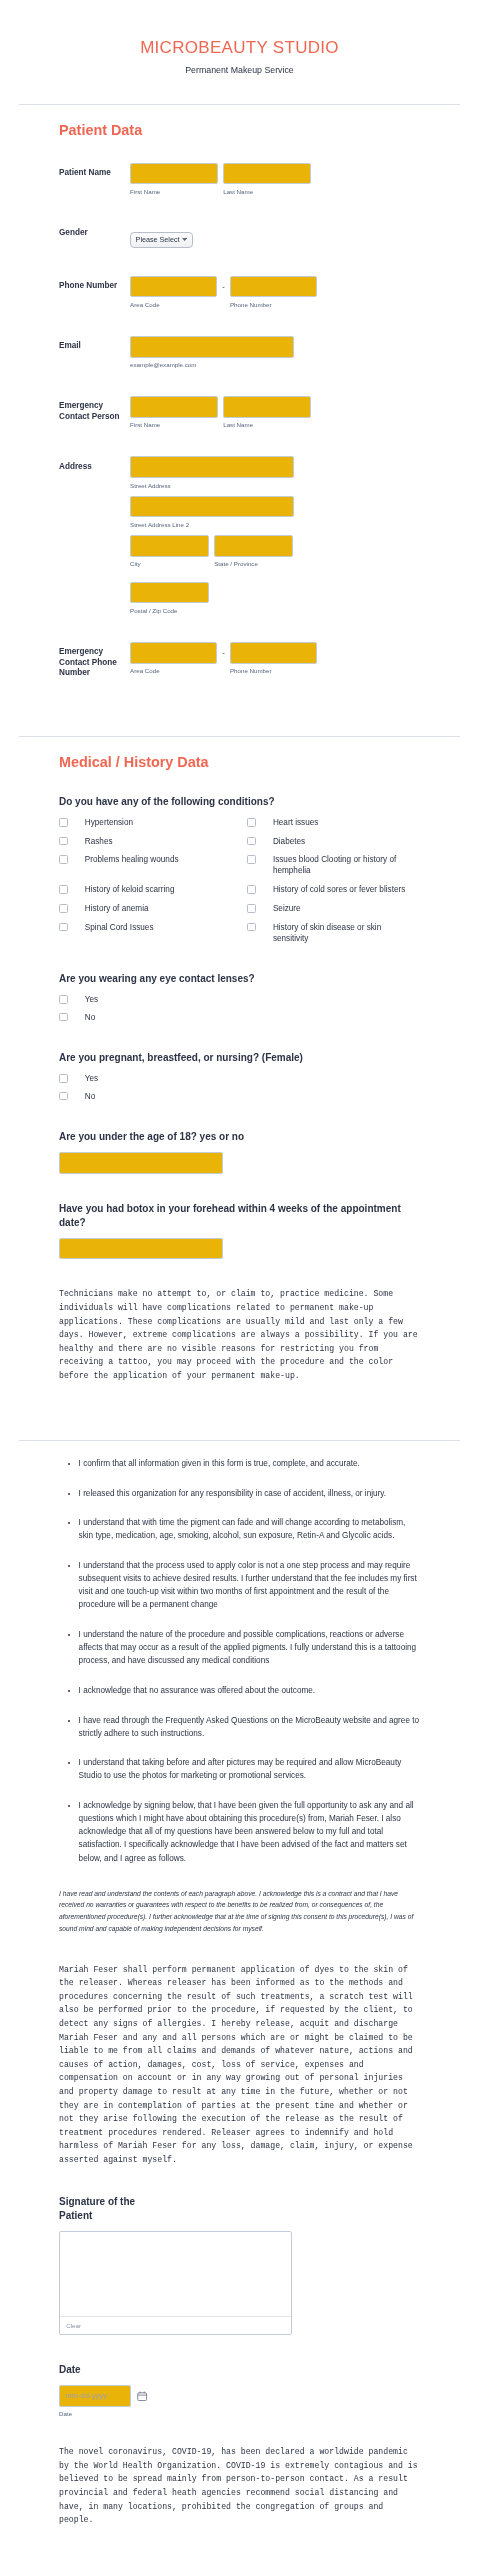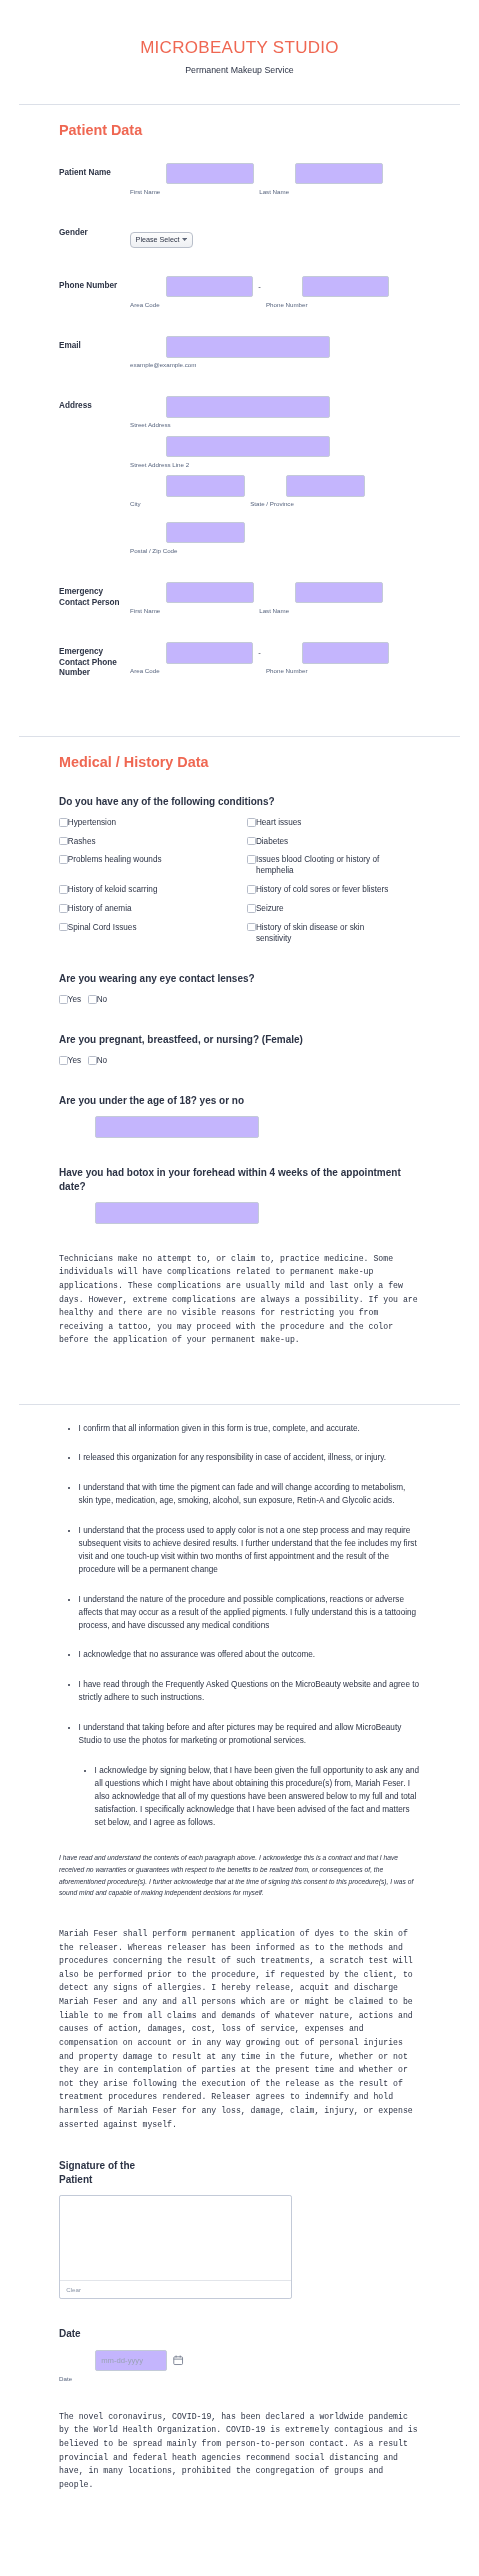--- a/index.html
+++ b/index.html
@@ -18,45 +18,45 @@
   .q-control { flex: 1; min-width: 0; }
 
   .q-block { margin-bottom: 28px; }
   .q-label-top { font-size: 10px; font-weight: 600; line-height: 1.4; margin-bottom: 8.2px; color: #2c3345; }
   .q-label-narrow { max-width: 82px; }
 
   .pair { display: flex; gap: 5.2px; align-items: flex-start; }
   .stack .field { margin-bottom: 7.2px; }
   .stack .field:last-child { margin-bottom: 0; }
 
-  .input { height: 21.6px; border: 0.5px solid #c3cad8; border-radius: 2.1px; background: #c4b5fd; padding: 0 5.2px; font-family: inherit; font-size: 7.7px; color: #2c3345; display: block; margin-left: 36px; }
+  .input { height: 21.6px; border: 0.5px solid #c3cad8; border-radius: 2.1px; background: #eab308; padding: 0 5.2px; font-family: inherit; font-size: 7.7px; color: #2c3345; display: block; }
   .input::placeholder { color: #9aa3b5; }
   textarea.input { height: 82px; width: 259px; padding: 4.1px 5.2px; resize: none; }
   .sublabel { font-size: 6.2px; color: #57647e; margin-top: 3.6px; }
   .w-170 { width: 88px; } .w-168 { width: 87px; } .w-318 { width: 164px; }
   .w-154 { width: 79px; } .w-140 { width: 72px; }
   .dash { line-height: 21.6px; font-size: 7.7px; color: #2c3345; }
 
   .select { width: 63px; height: 16px; margin-top: 9px; border: 0.5px solid #b9bfca; border-radius: 4px;
             background: linear-gradient(#fdfdfd, #eef0f3); display: flex; align-items: center;
             justify-content: space-between; padding: 0 4.6px; font-size: 7.2px; cursor: pointer; color: #2c3345; }
   .caret { width: 5.2px; height: 3.1px; flex: none; }
 
   .chk-grid { display: grid; grid-template-columns: 184px 1fr; column-gap: 4.1px; row-gap: 7.7px; }
-  .chk-item { display: flex; gap: 0; align-items: flex-start; cursor: pointer; }
+  .chk-item { display: flex; gap: 17px; align-items: flex-start; cursor: pointer; }
   .chk-box { width: 8.8px; height: 8.8px; border: 0.5px solid #b6bcc9; border-radius: 1.5px; background: #fff; flex: none; margin-top: 1px; }
   .chk-text { font-size: 8.2px; line-height: 1.35; color: #2c3345; }
   .col2 .chk-text { max-width: 135px; }
 
-  .opt-list { display: flex; flex-direction: row; gap: 6.7px; }
+  .opt-list { display: flex; flex-direction: column; gap: 6.7px; }
 
   .para { font-size: 8.2px; line-height: 1.66; margin: 0 0 28px; color: #2c3345; font-family: Liberation Mono, monospace; }
   .auth-list { margin: 0 0 23px; padding-left: 19.6px; }
   .auth-list li { font-size: 8.2px; line-height: 1.6; margin-bottom: 16.5px; color: #2c3345; }
-  .auth-list li:last-child { margin-bottom: 0; margin-left: 16px; }
+  .auth-list li:last-child { margin-bottom: 0; }
   .note { font-size: 6.7px; font-style: italic; line-height: 1.75; margin: 0 0 28px; color: #2c3345; }
 
   .sig-pad { width: 233px; height: 104px; border: 0.5px solid #c3cad8; border-radius: 2.1px; background: #fff; display: flex; flex-direction: column; }
   .sig-canvas { flex: 1; cursor: crosshair; }
   .sig-footer { border-top: 0.5px solid #e2e5ea; padding: 4.1px 6.2px; }
   .sig-clear { font-size: 6.2px; color: #8a94a6; cursor: pointer; }
 
   .date-wrap { display: flex; gap: 5.2px; align-items: center; }
   .cal-icon { width: 12.4px; height: 12.4px; display: inline-flex; align-items: center; justify-content: center; cursor: pointer; }
 </style>
@@ -115,20 +115,36 @@
       </div>
     </div>
   </div>
 
   <div class="q-row">
     <div class="q-label">Email</div>
     <div class="q-control">
       <div class="field">
         <input type="text" class="input w-318" style="">
         <div class="sublabel">example@example.com</div>
+      </div>
+    </div>
+  </div>
+
+  <div class="q-row">
+    <div class="q-label">Emergency Contact Person</div>
+    <div class="q-control">
+      <div class="pair">
+        <div class="field">
+          <input type="text" class="input w-170" style="">
+          <div class="sublabel">First Name</div>
+        </div>
+        <div class="field">
+          <input type="text" class="input w-170" style="">
+          <div class="sublabel">Last Name</div>
+        </div>
       </div>
     </div>
   </div>
 
   <div class="q-row">
     <div class="q-label">Address</div>
     <div class="q-control stack">
       <div class="field">
         <input type="text" class="input w-318" style="">
         <div class="sublabel">Street Address</div>
@@ -145,36 +161,20 @@
           </div>
           <div class="field">
             <input type="text" class="input w-154" style="">
             <div class="sublabel">State / Province</div>
           </div>
         </div>
       </div>
       <div class="field">
         <input type="text" class="input w-154" style="">
         <div class="sublabel">Postal / Zip Code</div>
-      </div>
-    </div>
-  </div>
-
-  <div class="q-row">
-    <div class="q-label">Emergency Contact Person</div>
-    <div class="q-control">
-      <div class="pair">
-        <div class="field">
-          <input type="text" class="input w-170" style="">
-          <div class="sublabel">First Name</div>
-        </div>
-        <div class="field">
-          <input type="text" class="input w-170" style="">
-          <div class="sublabel">Last Name</div>
-        </div>
       </div>
     </div>
   </div>
 
   <div class="q-row">
     <div class="q-label">Emergency Contact Phone Number</div>
     <div class="q-control">
       <div class="pair">
         <div class="field">
           <input type="text" class="input w-168" style="">

